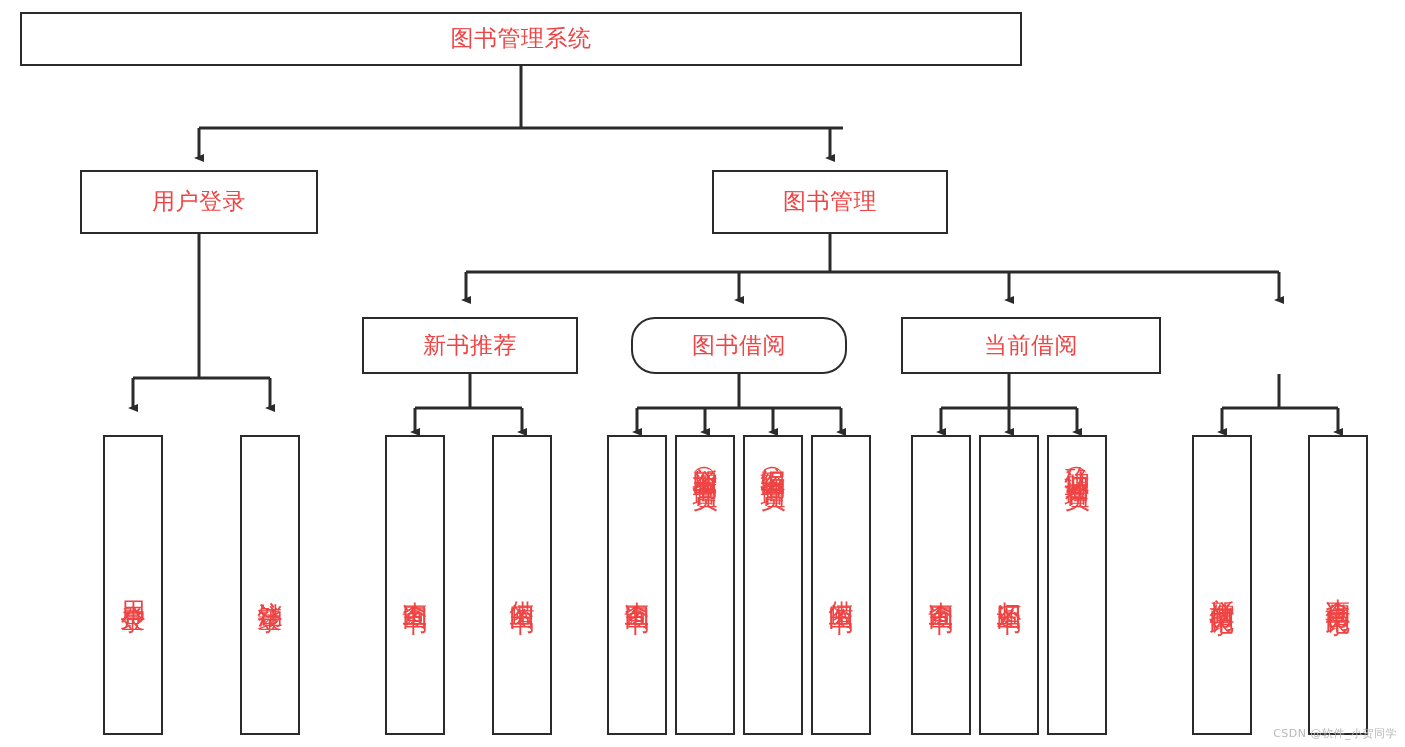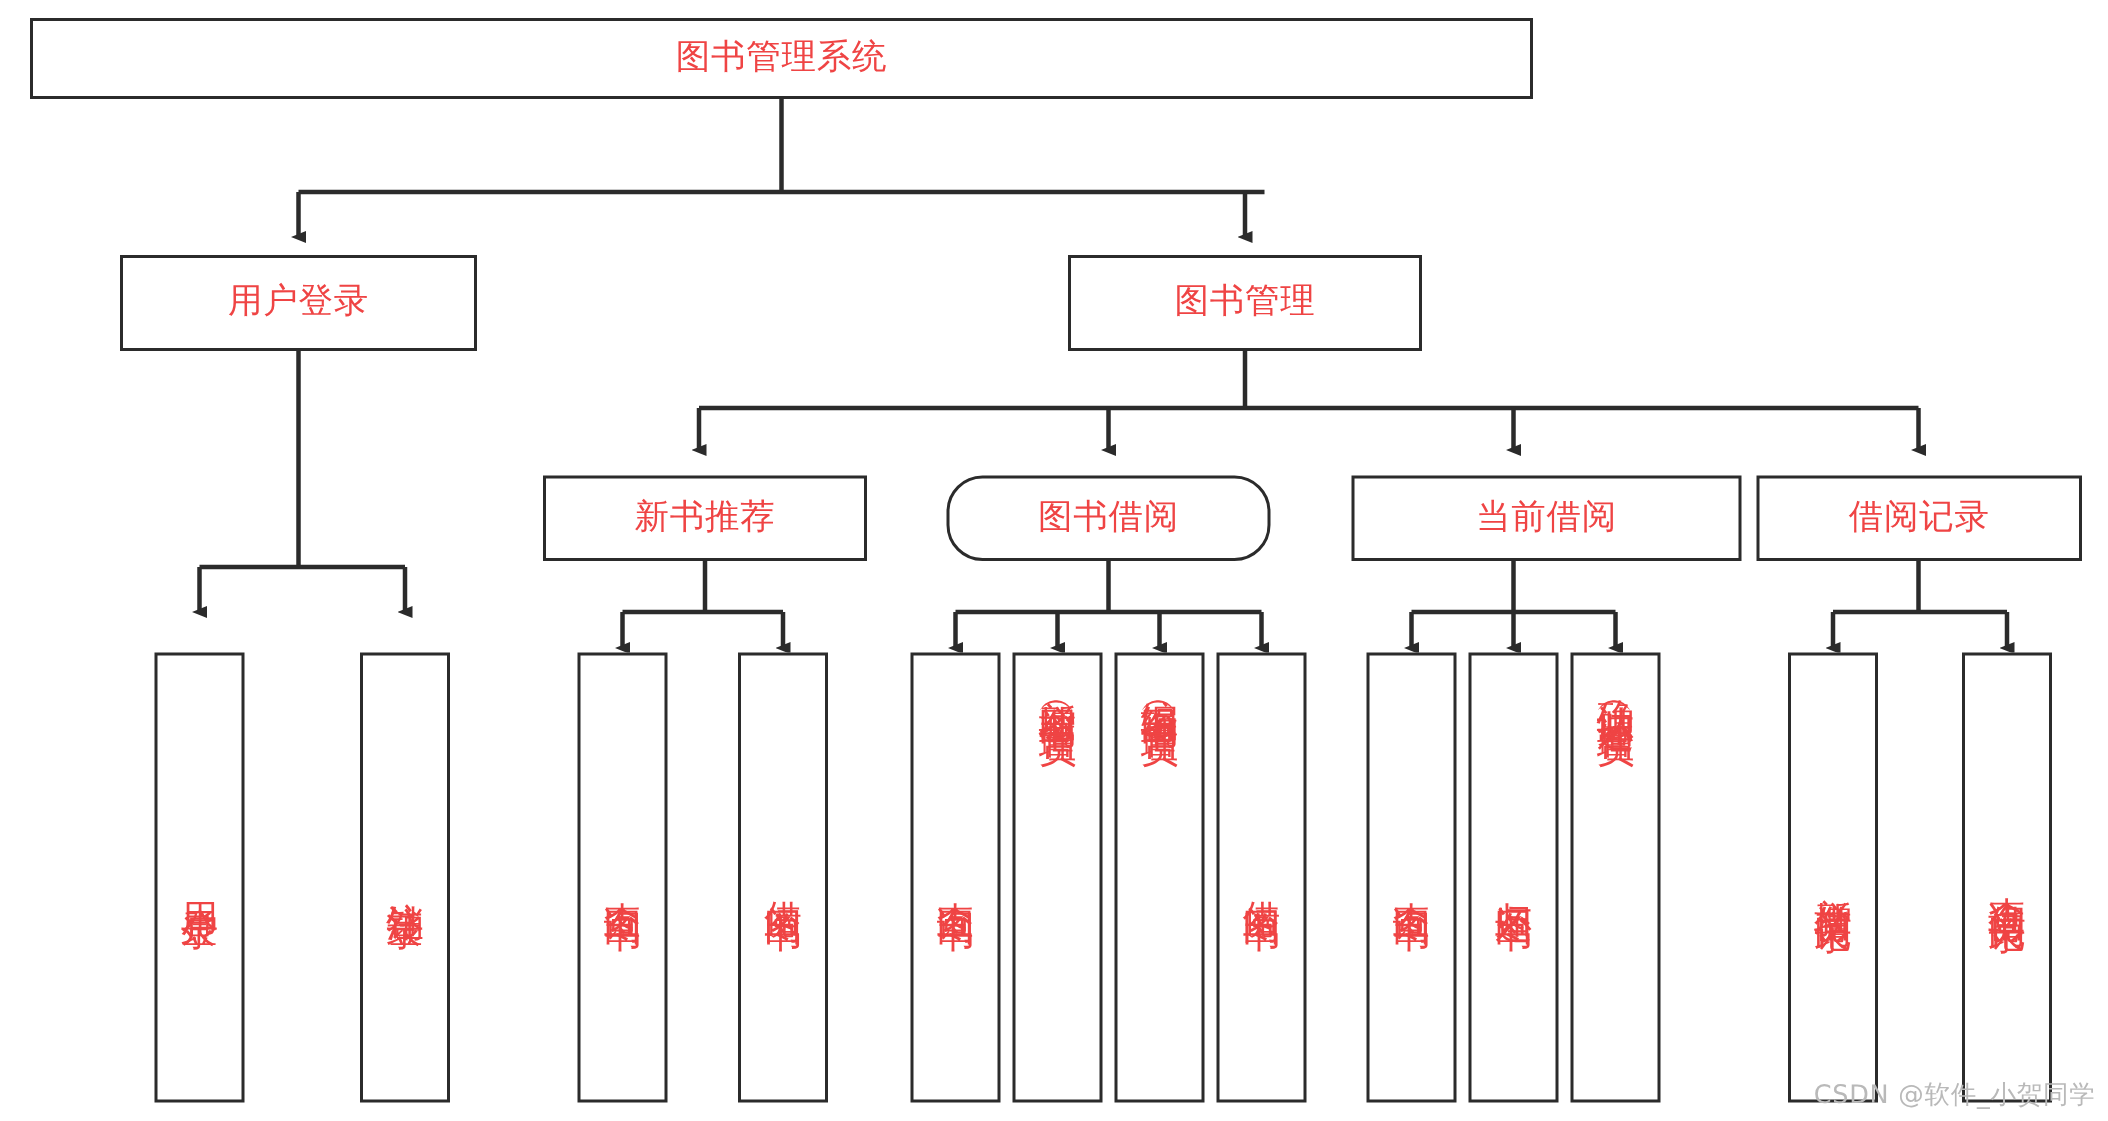--- a/index.html
+++ b/index.html
@@ -59,21 +59,21 @@
     line-height: 1;
   }
   .node-leaf-top {
     align-items: flex-start;
     padding-top: 10px;
   }
   #watermark {
     position: absolute;
     right: 8px;
     bottom: 6px;
-    font-size: 17px;
+    font-size: 11px;
     color: #b9b9b9;
     letter-spacing: 0.5px;
     z-index: 3;
     white-space: pre;
   }
 </style>
 </head>
 <body>
 
 <div id="canvas">
@@ -141,23 +141,20 @@
 
   <div class="node node-h" style="left:362px; top:317px; width:216px; height:57px;">
     <span class="label">新书推荐</span>
   </div>
   <div class="node node-h" style="left:631px; top:317px; width:216px; height:57px;border-radius:24px;">
     <span class="label">图书借阅</span>
   </div>
   <div class="node node-h" style="left:901px; top:317px; width:260px; height:57px;">
     <span class="label">当前借阅</span>
   </div>
-  <div class="node node-h" style="left:1171px; top:317px; width:217px; height:57px;">
-    <span class="label">借阅记录</span>
-  </div>
 
   <div class="node node-v" style="left:103px; top:435px; width:60px; height:300px;">
     <span class="label">用户登录</span>
   </div>
   <div class="node node-v" style="left:240px; top:435px; width:60px; height:300px;">
     <span class="label">注销登录</span>
   </div>
 
   <div class="node node-v" style="left:385px; top:435px; width:60px; height:300px;">
     <span class="label">查询图书</span>

